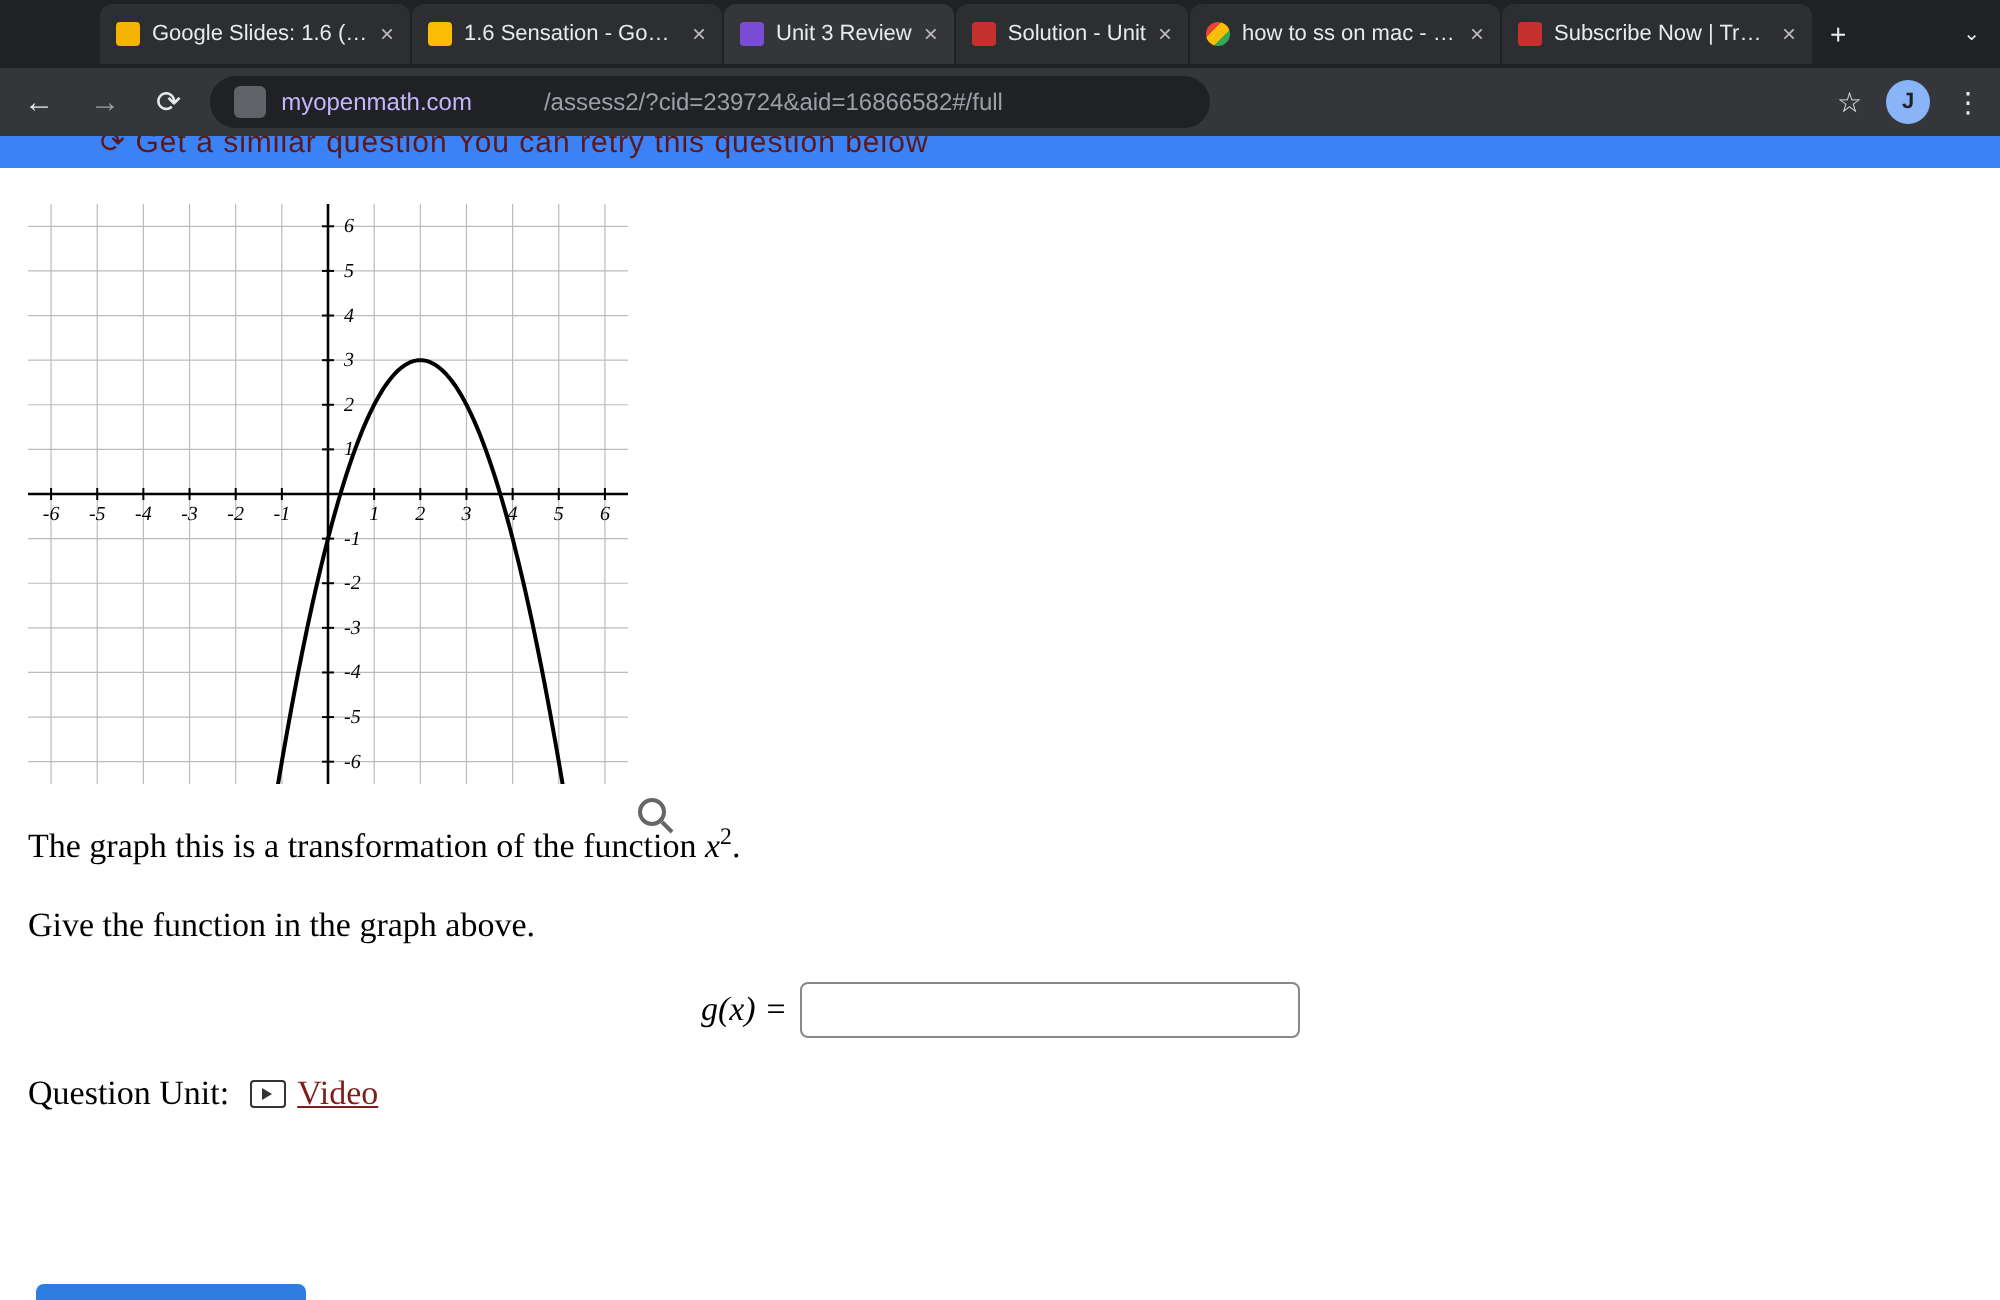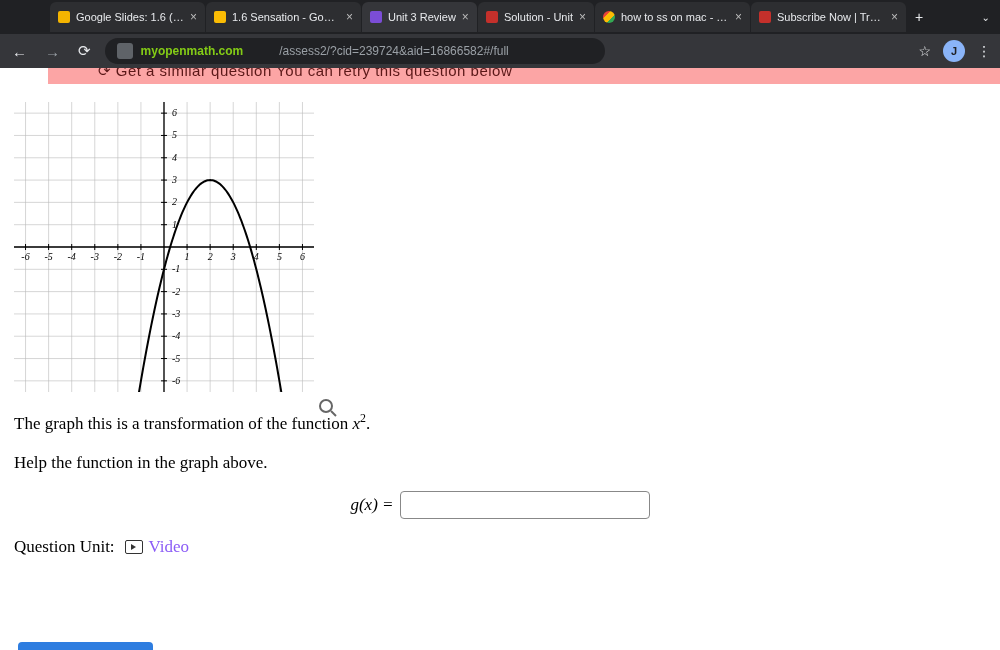--- a/index.html
+++ b/index.html
@@ -19,51 +19,51 @@
   .tab-icon.xbox { background: #c4302b; border-radius: 2px; position:relative; }
   .tab-icon.slides { background: #f4b400; border-radius: 2px; }
   .new-tab { color: #e8eaed; padding: 0 8px; cursor: pointer; font-size: 14px; }
   .chev { color: #e8eaed; padding: 0 6px; cursor: pointer; font-size: 10px; margin-left:auto; }
   
   .toolbar { display: flex; align-items: center; height: 34px; background: #35363a; padding: 0 8px; gap: 10px; font-size: 13px; }
   .nav-btn { color: #9aa0a6; cursor: pointer; padding: 4px; font-size: 15px; }
   .nav-btn.active { color: #e8eaed; }
   .addr { flex: 1; display: flex; align-items: center; background: #202124; border-radius: 14px; padding: 4px 12px; color: #e8eaed; font-size: 12px; height:26px; max-width: 500px; }
   .addr-lock { width: 16px; height: 16px; background: #5f6368; border-radius: 3px; margin-right: 8px; position: relative; }
-  .url-host { color: #84cc16; font-weight: bold; }
+  .url-host { color: #c4b5fd; }
   .url-path { color: #9aa0a6; padding-left: 36px; }
   .tb-right { margin-left: auto; display: flex; align-items: center; gap: 12px; }
   .star { color: #e8eaed; font-size: 14px; cursor: pointer; }
   .avatar { width: 22px; height: 22px; border-radius: 50%; background: #8ab4f8; color: #202124; font-size: 11px; display: flex; align-items: center; justify-content: center; font-weight: bold; }
   .menu3 { color: #e8eaed; letter-spacing: 1px; cursor: pointer; font-size:14px; }
 
   
   .page { background: #fff; padding: 0; height: calc(650px - 68px); overflow: hidden; position: relative; }
-  .banner-frag { height: 16px; background: #fca5a5; color: #5b1818; font-family: 'Helvetica Neue', Arial, sans-serif; font-size: 15px; white-space: nowrap; overflow: hidden; padding-left: 50px; letter-spacing: 0.5px; font-weight:500; display:flex; align-items:flex-start;margin-left:48px; }
+  .banner-frag { height: 16px; background: #3b82f6; color: #5b1818; font-family: 'Helvetica Neue', Arial, sans-serif; font-size: 15px; white-space: nowrap; overflow: hidden; padding-left: 50px; letter-spacing: 0.5px; font-weight:500; display:flex; align-items:flex-start; }
   .banner-frag span{ position:relative; top:-6px; }
   
   .content { padding: 18px 14px 0 14px; font-size: 17px; color: #000; font-family: Georgia, 'Times New Roman', serif; }
   
   
   .graph-wrap { position: relative; width: 300px; height: 290px; margin-bottom: 18px; }
   .graph-wrap svg { position: absolute; top:0; left:0; }
   .zoom-icon { position:absolute; right:-4px; bottom:-6px; cursor:pointer; }
   
   .qtext { margin-bottom: 16px; line-height: 1.4; }
   .qtext sup { font-size: 0.7em; }
   
   .answer-row { display: flex; align-items: center; gap: 6px; margin-bottom: 18px; font-style: italic; justify-content: center; }
   .answer-row .fn { font-style: italic; }
   .answer-input { width: 250px; height: 28px; border: 1px solid #888; border-radius: 4px; padding: 2px 6px; font-size: 14px; }
   
   .help-row { display: flex; align-items: center; gap: 10px; font-size: 17px; }
   .video-btn { display:inline-flex; align-items:center; gap:6px; cursor:pointer; }
   .video-ico { width:18px; height:14px; border:1px solid #333; border-radius:2px; position:relative; display:inline-block; }
   .video-ico::after{ content:""; position:absolute; left:5px; top:3px; border-left:5px solid #333; border-top:3px solid transparent; border-bottom:3px solid transparent; }
-  .video-link { color: #8b5cf6; }
+  .video-link { color: #7f1d1d; text-decoration: underline; }
   
   .blue-bar { position:absolute; bottom:0; left:18px; width:135px; height:8px; background:#2e7de0; border-radius:4px 4px 0 0; }
 </style>
 </head>
 <body>
 
 <div class="browser-top">
   <div class="tab-strip" id="tab-strip">
 
     <div class="tab">
@@ -208,21 +208,21 @@
         <svg width="20" height="20" viewBox="0 0 20 20">
             <circle cx="8" cy="8" r="6" fill="none" stroke="#666" stroke-width="2"></circle>
             <line x1="13" y1="13" x2="18" y2="18" stroke="#666" stroke-width="2"></line>
           </svg>
       </span>
     </div>
 
     <p class="qtext">
       <span>The graph this is a transformation of the function </span><i><span>x</span></i><sup>2</sup><span>.</span>
     </p>
-    <p class="qtext">Help the function in the graph above.</p>
+    <p class="qtext">Give the function in the graph above.</p>
 
     <div class="answer-row">
       <span class="fn">g(x) =</span>
       <input class="answer-input" type="text" value="" style="">
     </div>
 
     <div class="help-row">
       <span>Question Unit:</span>
       <span class="video-btn">
         <span class="video-ico"></span>

